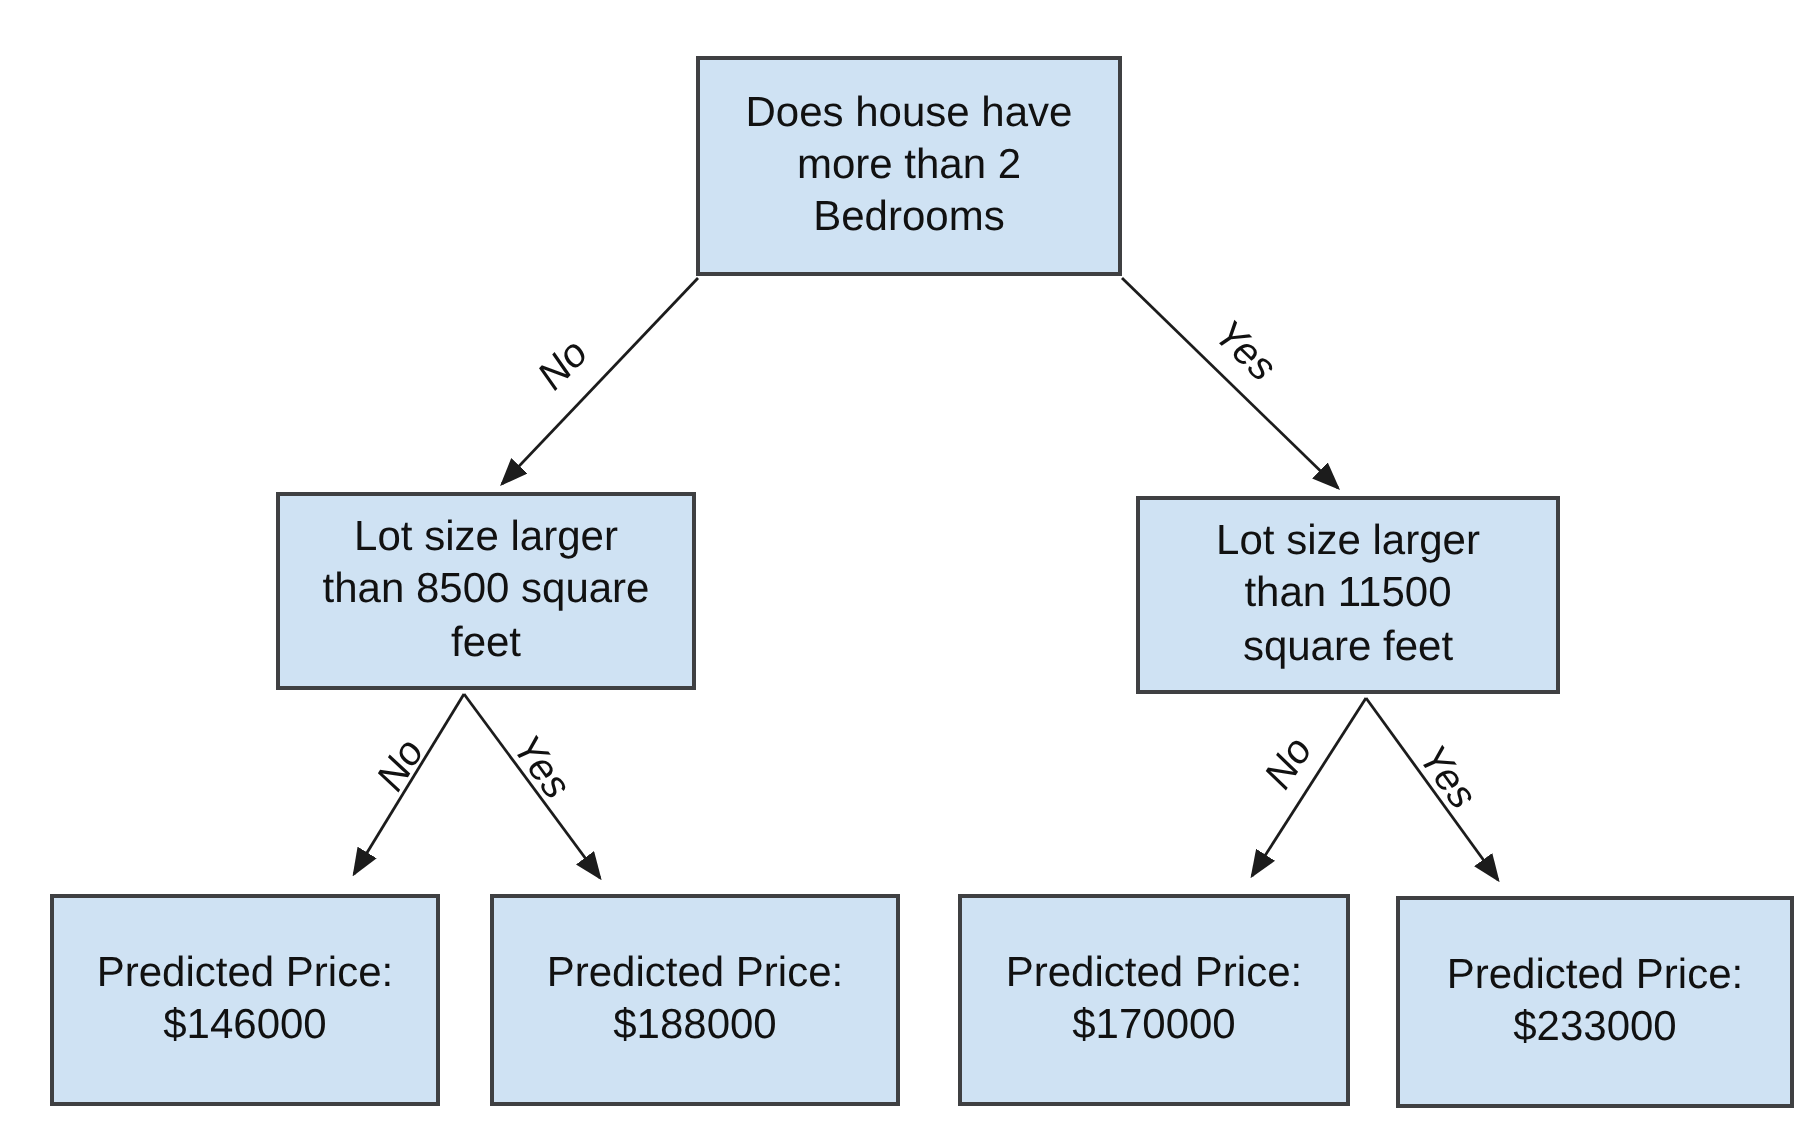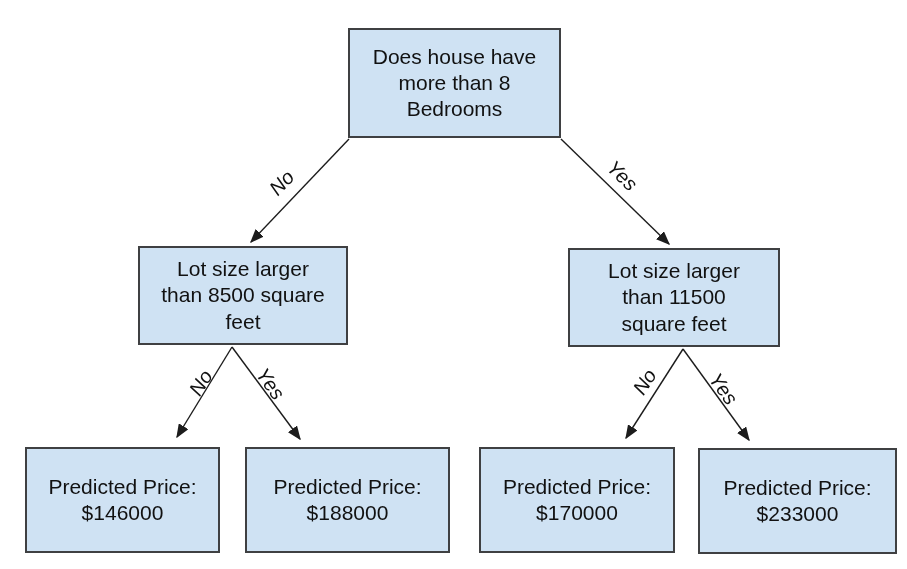--- a/index.html
+++ b/index.html
@@ -65,21 +65,21 @@
     </defs>
     <line class="edge" x1="349" y1="139" x2="251" y2="242" marker-end="url(#arrowhead)"></line>
     <line class="edge" x1="561" y1="139" x2="669" y2="244" marker-end="url(#arrowhead)"></line>
     <line class="edge" x1="232" y1="347" x2="177" y2="437" marker-end="url(#arrowhead)"></line>
     <line class="edge" x1="232" y1="347" x2="300" y2="439" marker-end="url(#arrowhead)"></line>
     <line class="edge" x1="683" y1="349" x2="626" y2="438" marker-end="url(#arrowhead)"></line>
     <line class="edge" x1="683" y1="349" x2="749" y2="440" marker-end="url(#arrowhead)"></line>
   </svg>
 
   <div class="node n-root">Does house have
-more than 8
+more than 2
 Bedrooms</div>
   <div class="node n-left">Lot size larger
 than 8500 square
 feet</div>
   <div class="node n-right">Lot size larger
 than 11500
 square feet</div>
   <div class="node n-leaf1">Predicted Price:
 $146000</div>
   <div class="node n-leaf2">Predicted Price:

